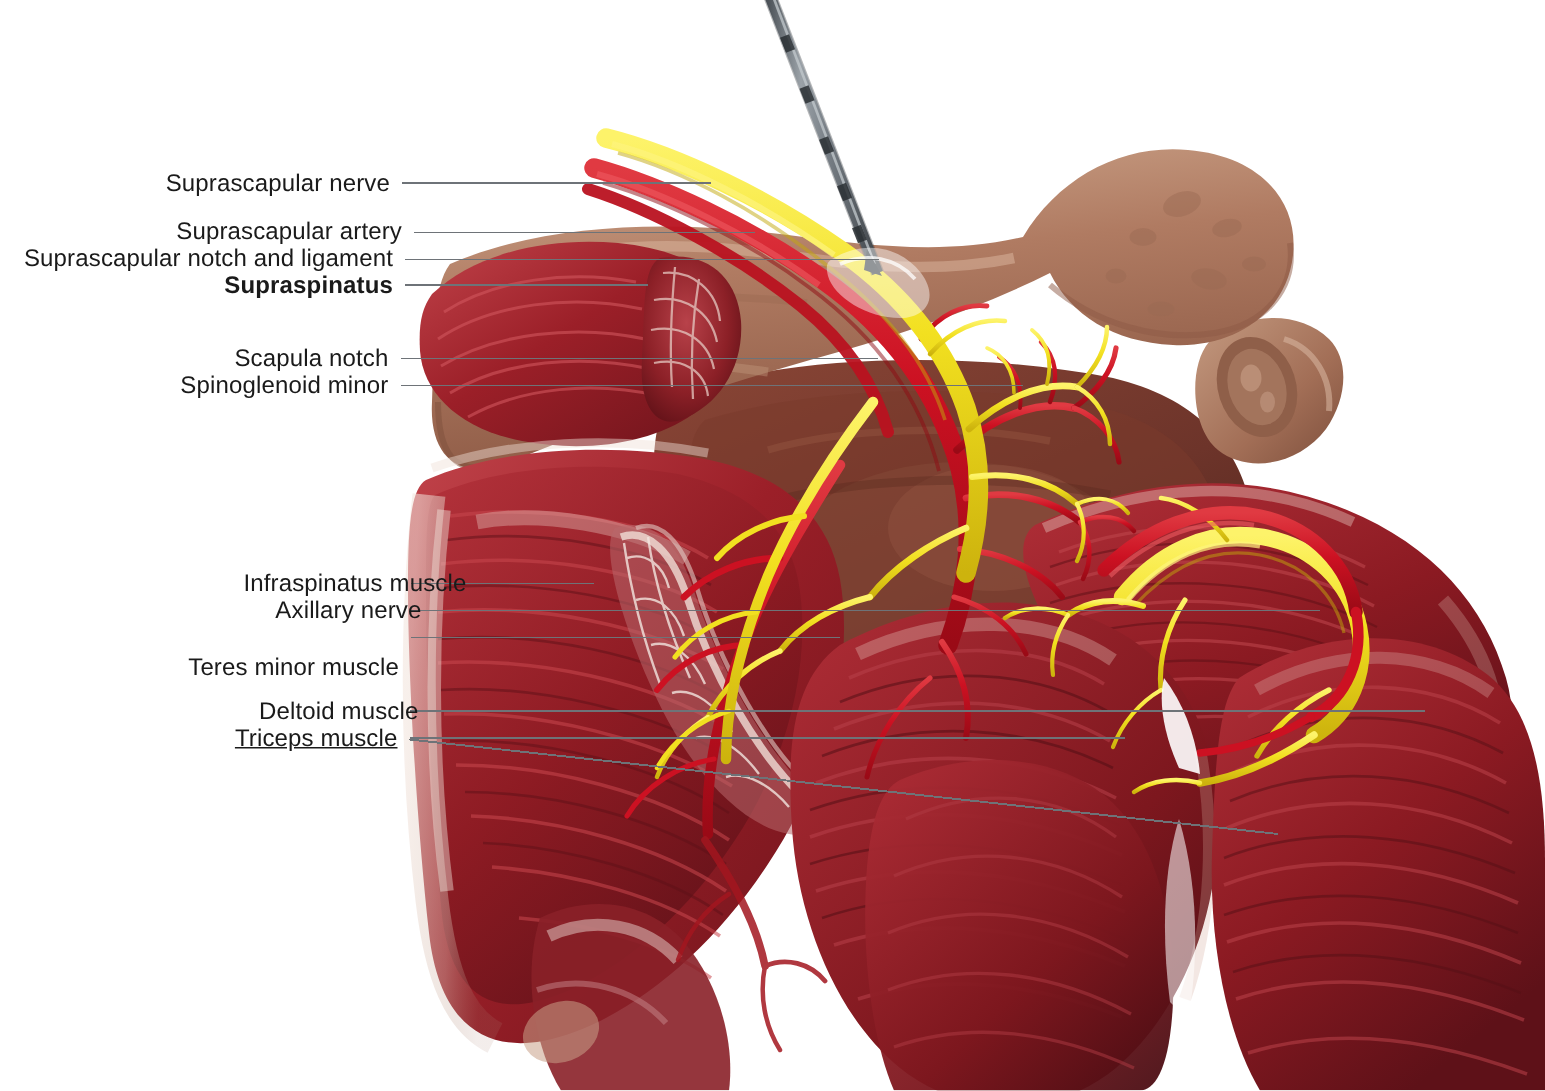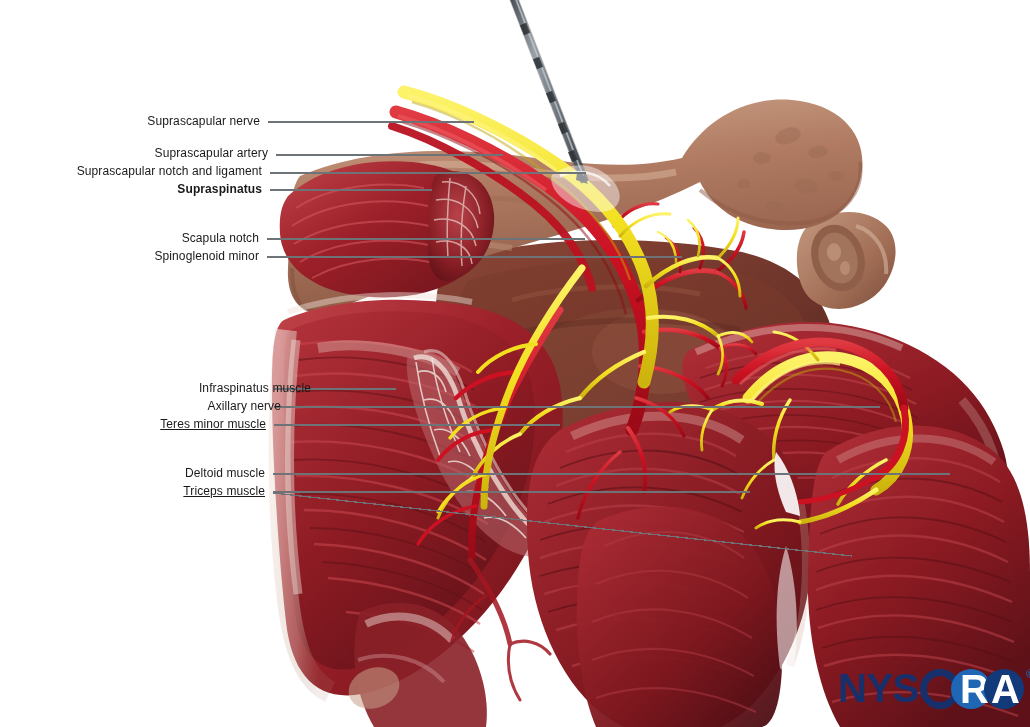--- a/index.html
+++ b/index.html
@@ -8,21 +8,21 @@
     width:1030px;height:727px;
     font-family:"Liberation Sans","DejaVu Sans",sans-serif;
     overflow:hidden;position:relative;
   }
   #stage{position:relative;width:1030px;height:727px;background:#fff;}
   #art{position:absolute;left:0;top:0;width:1030px;height:727px;}
   #labels{position:absolute;left:0;top:0;width:1030px;height:727px;}
 
   .lbl{
     position:absolute;
-    font-size:12px;
+    font-size:16px;
     color:#1a1a1a;
     white-space:nowrap;
     text-align:right;
     letter-spacing:.1px;
     line-height:1;
   }
 
   
   #logo{
     position:absolute;
@@ -467,28 +467,19 @@
 
   <div id="label-layer">
       <div class="lbl" style="left: 0px; top: 115px; width: 260px;">Suprascapular nerve</div>
       <div class="lbl" style="left: 0px; top: 147px; width: 268px;">Suprascapular artery</div>
       <div class="lbl" style="left: 0px; top: 165px; width: 262px;">Suprascapular notch and ligament</div>
       <div class="lbl" style="left: 0px; top: 183px; width: 262px; font-weight: bold;">Supraspinatus</div>
       <div class="lbl" style="left: 0px; top: 232px; width: 259px;">Scapula notch</div>
       <div class="lbl" style="left: 0px; top: 250px; width: 259px;">Spinoglenoid minor</div>
       <div class="lbl" style="left: 0px; top: 382px; width: 266px; padding-left: 45px;">Infraspinatus muscle</div>
       <div class="lbl" style="left: 0px; top: 400px; width: 266px; padding-left: 15px;">Axillary nerve</div>
-      <div class="lbl" style="left: 0px; top: 418px; width: 266px; text-decoration: underline;">Teres minor muscle</div>
-      <div class="lbl" style="left: 0px; top: 467px; width: 265px;">Deltoid muscle</div>
+      <div class="lbl" style="left: 0px; top: 438px; width: 266px;">Teres minor muscle</div>
+      <div class="lbl" style="left: 14px; top: 467px; width: 265px;">Deltoid muscle</div>
       <div class="lbl" style="left: 0px; top: 485px; width: 265px; text-decoration: underline;">Triceps muscle</div>
     </div>
 
-  <div id="logo">
-    <span class="logo-txt">NYS</span>
-    <span class="logo-cir" style="left:82px;top:5px;width:40px;height:40px;border:7px solid #17306b;background:transparent;box-sizing:border-box;"></span>
-    <span class="logo-cir" style="left:113px;top:5px;width:40px;height:40px;background:#1f66b5;"></span>
-    <span class="logo-letter" style="left:122px;top:3px;">R</span>
-    <span class="logo-cir" style="left:146px;top:5px;width:40px;height:40px;background:#123a7a;"></span>
-    <span class="logo-letter" style="left:153px;top:3px;">A</span>
-    <span class="logo-cr" style="left:188px;top:2px;">©</span>
-  </div>
 
 </div>
 
 </body></html>

